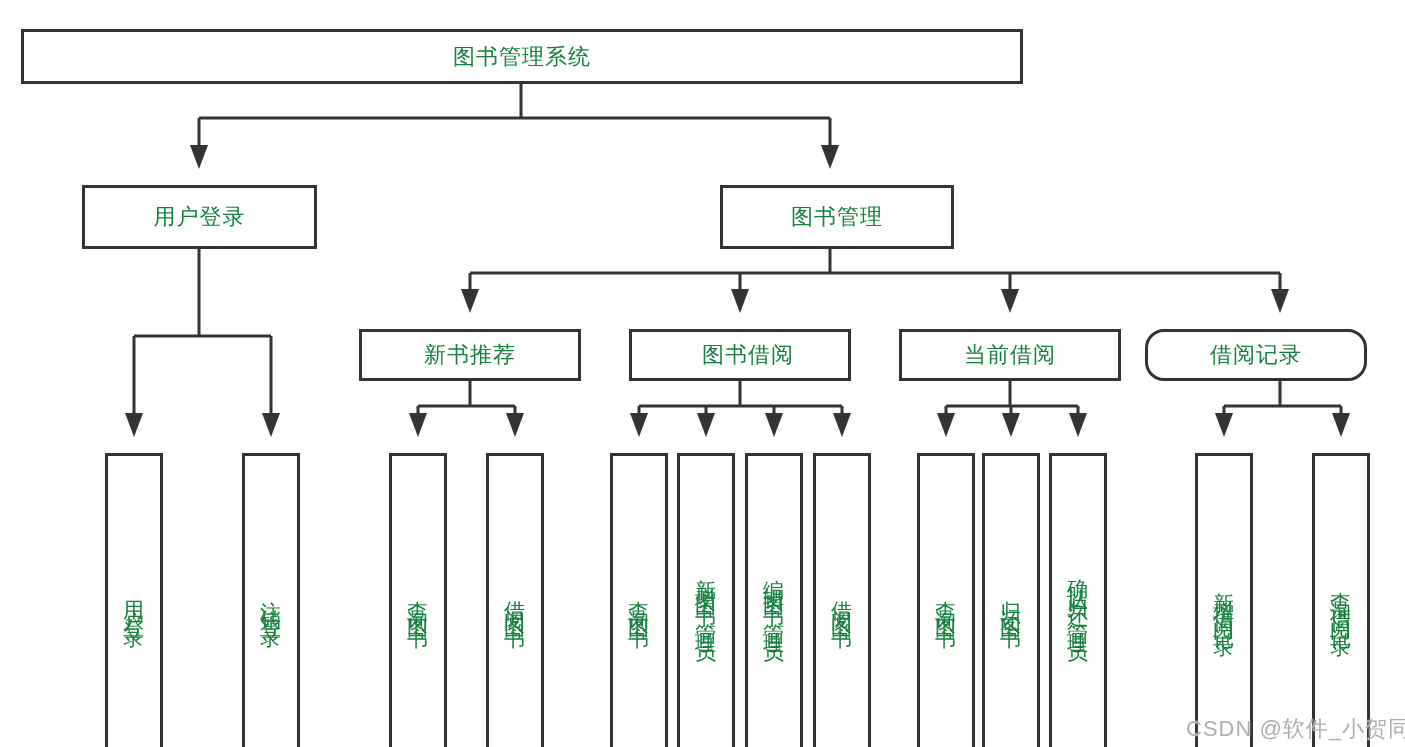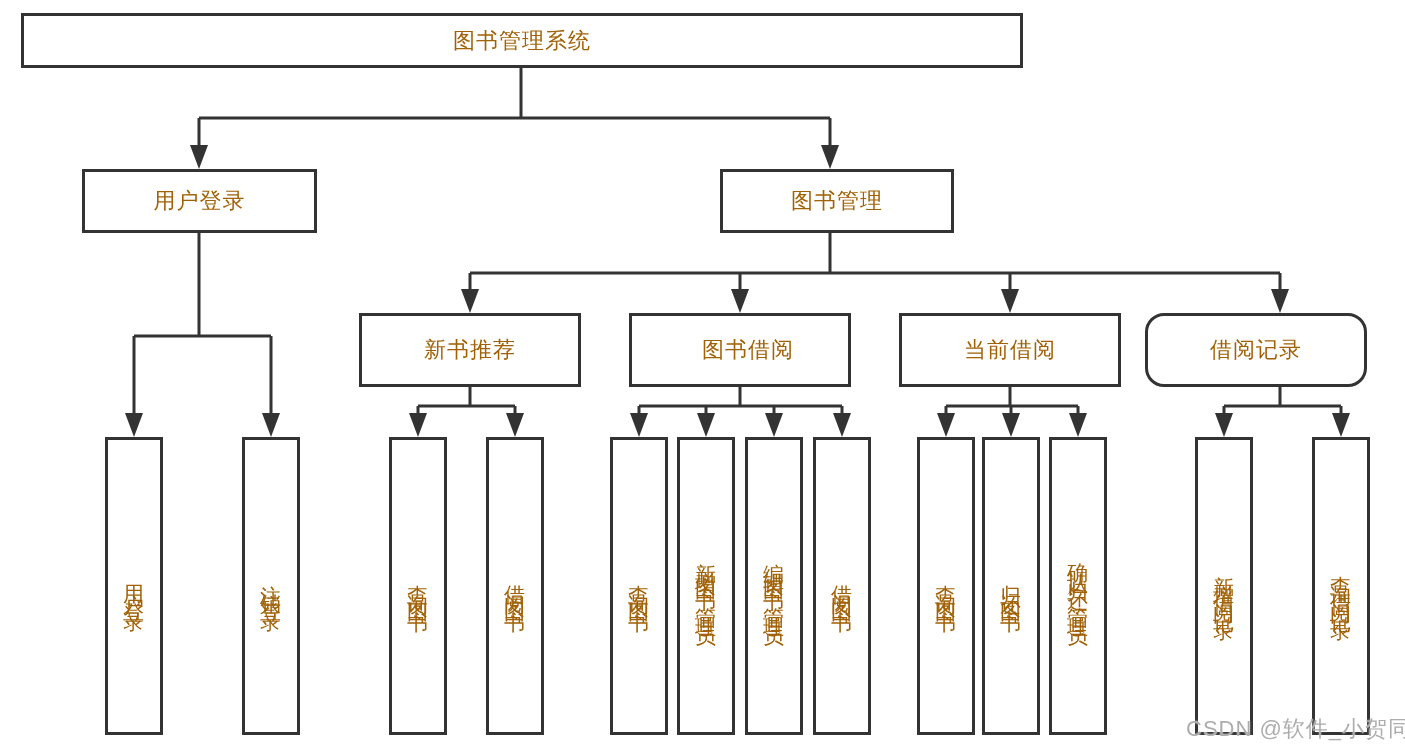--- a/index.html
+++ b/index.html
@@ -15,31 +15,32 @@
     position: absolute;
     left: 0; top: 0;
     width: 1405px; height: 747px;
     pointer-events: none;
   }
   .node {
     position: absolute;
     box-sizing: border-box;
     background: #ffffff;
     border: 3px solid #333333;
-    color: #a16207;
+    color: #15803d;
     display: flex;
     align-items: center;
     justify-content: center;
     font-size: 22px;
     letter-spacing: 1px;
     z-index: 2;
+    margin-top: 16px;
   }
   .node.root  { left: 21px;  top: 13px;  width: 1002px; height: 55px; }
   .node.lvl2  { height: 64px; top: 169px; }
-  .node.lvl3  { height: 74px; top: 313px; width: 222px; }
+  .node.lvl3  { height: 52px; top: 313px; width: 222px; }
   .node.leaf  { top: 437px; width: 58px; height: 298px; }
   .leaf span {
     writing-mode: vertical-rl;
     font-size: 21px;
     letter-spacing: 9px;
     line-height: 1;
     white-space: nowrap;
   }
   .watermark {
     position: absolute;

